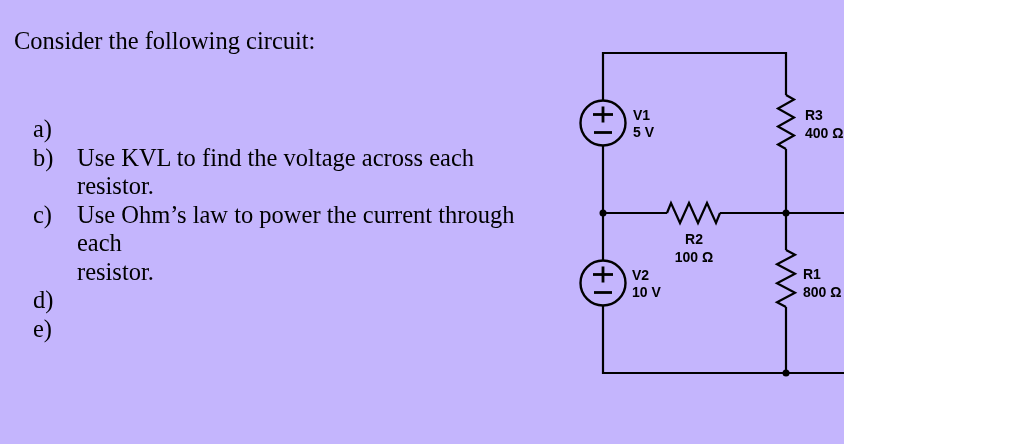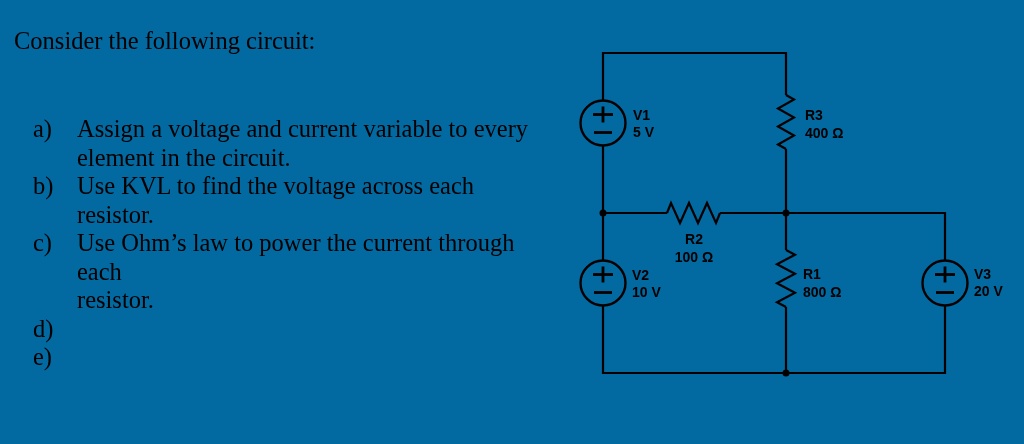--- a/index.html
+++ b/index.html
@@ -2,23 +2,23 @@
 <html><head>
 <meta charset="utf-8">
 <style>
   html, body {
     margin: 0;
     padding: 0;
     background: #ffffff;
   }
   .page {
     position: relative;
-    width: 1024px;
+    width: 844px;
     height: 444px;
-    background: #0369a1;
+    background: #c4b5fd;
     overflow: hidden;
     font-family: "Liberation Serif", serif;
     color: #000000;
   }
   .heading {
     position: absolute;
     left: 14px;
     top: 27px;
     font-size: 24.5px;
     line-height: 27.5px;
@@ -84,22 +84,20 @@
 </head>
 <body>
 
 <div class="page">
 
   <div class="heading">Consider the following circuit:</div>
 
   <div class="qlist">
     <div class="qitem">
       <span class="qmarker">a)</span>
-      <span class="qtext">Assign a voltage and current variable to every
-element in the circuit.</span>
     </div>
     <div class="qitem">
       <span class="qmarker">b)</span>
       <span class="qtext">Use KVL to find the voltage across each
 resistor.</span>
     </div>
     <div class="qitem">
       <span class="qmarker">c)</span>
       <span class="qtext">Use Ohm’s law to power the current through each
 resistor.</span>

